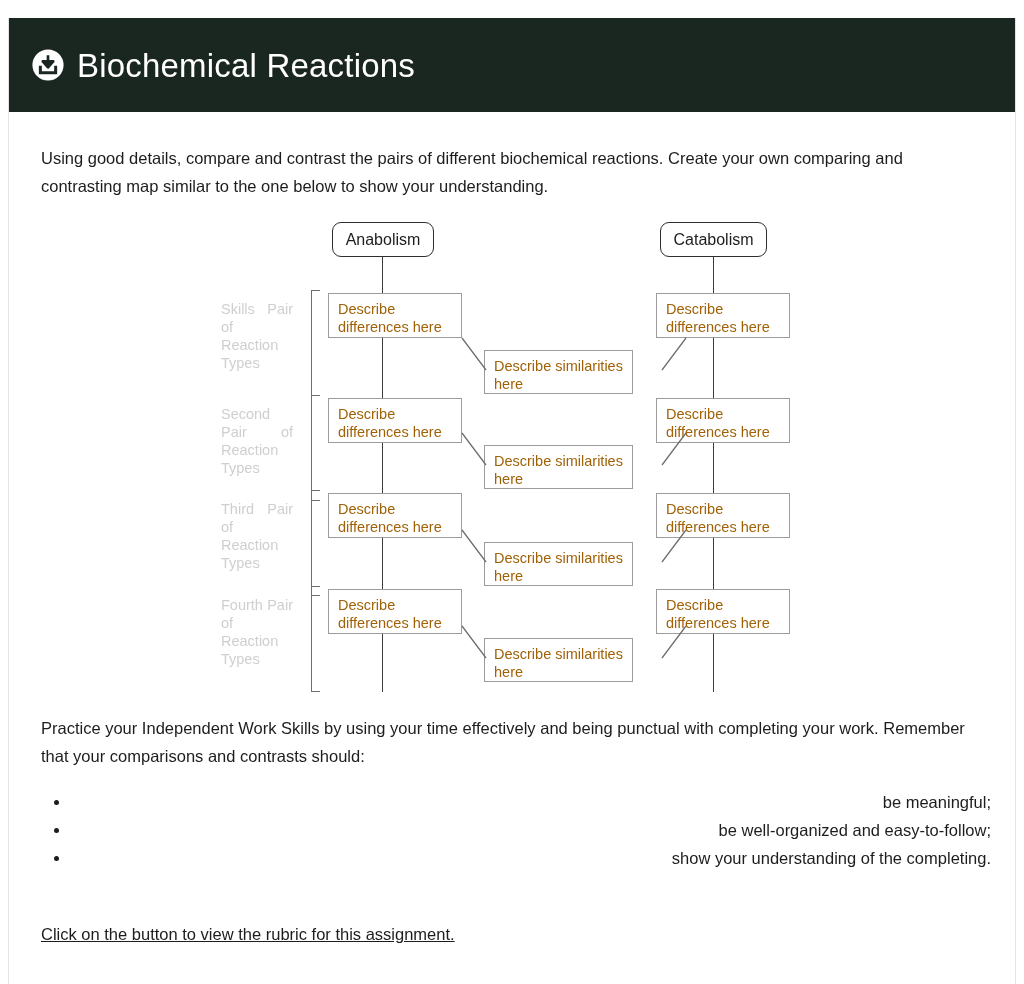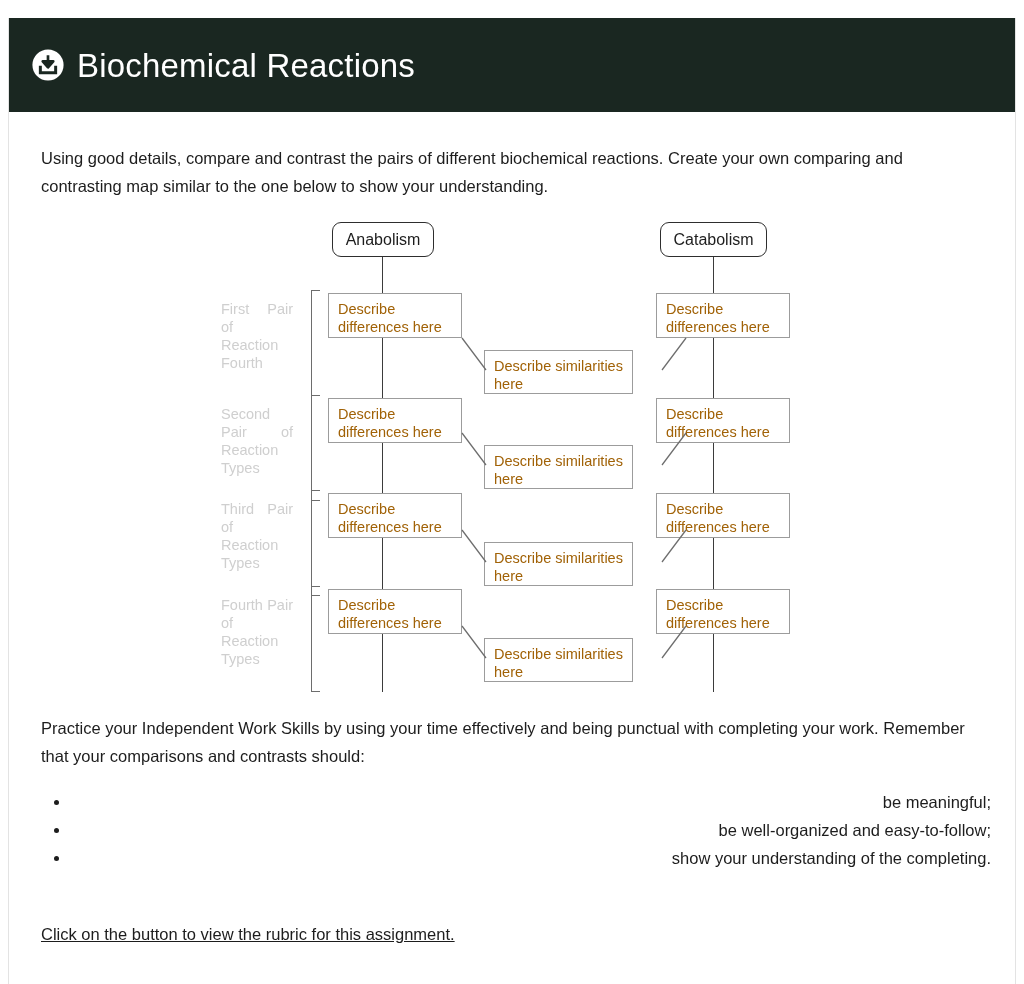--- a/index.html
+++ b/index.html
@@ -166,21 +166,21 @@
     <div class="diagram-wrap">
       <div class="diagram">
 
         <div class="top-box" id="top-box-left">Anabolism</div>
         <div class="top-box" id="top-box-right">Catabolism</div>
 
         <div class="vline" style="left:353px; top:45px; height:435px;"></div>
         <div class="vline" style="left:684px; top:45px; height:435px;"></div>
 
         <div class="bracket" style="left:282px; top:78px; height:106px;"></div>
-        <div class="row-label" style="left:192px; top:88px;">First Pair of Reaction Fourth</div>
+        <div class="row-label" style="left:192px; top:88px;">Skills Pair of Reaction Types</div>
         <div class="diff-box" style="left:299px; top:81px;">Describe differences here</div>
         <div class="diff-box" style="left:627px; top:81px;">Describe differences here</div>
         <div class="sim-box" style="left:455px; top:138px;">Describe similarities here</div>
         <svg class="connector" style="left:430px; top:120px; width:230px; height:48px;">
           <line x1="3" y1="6" x2="27" y2="38" stroke="#6d6d6d" stroke-width="1.3"></line>
           <line x1="203" y1="38" x2="227" y2="6" stroke="#6d6d6d" stroke-width="1.3"></line>
         </svg>
 
         <div class="bracket" style="left:282px; top:183px; height:106px;"></div>
         <div class="row-label" style="left:192px; top:193px;">Second Pair of Reaction Types</div>

